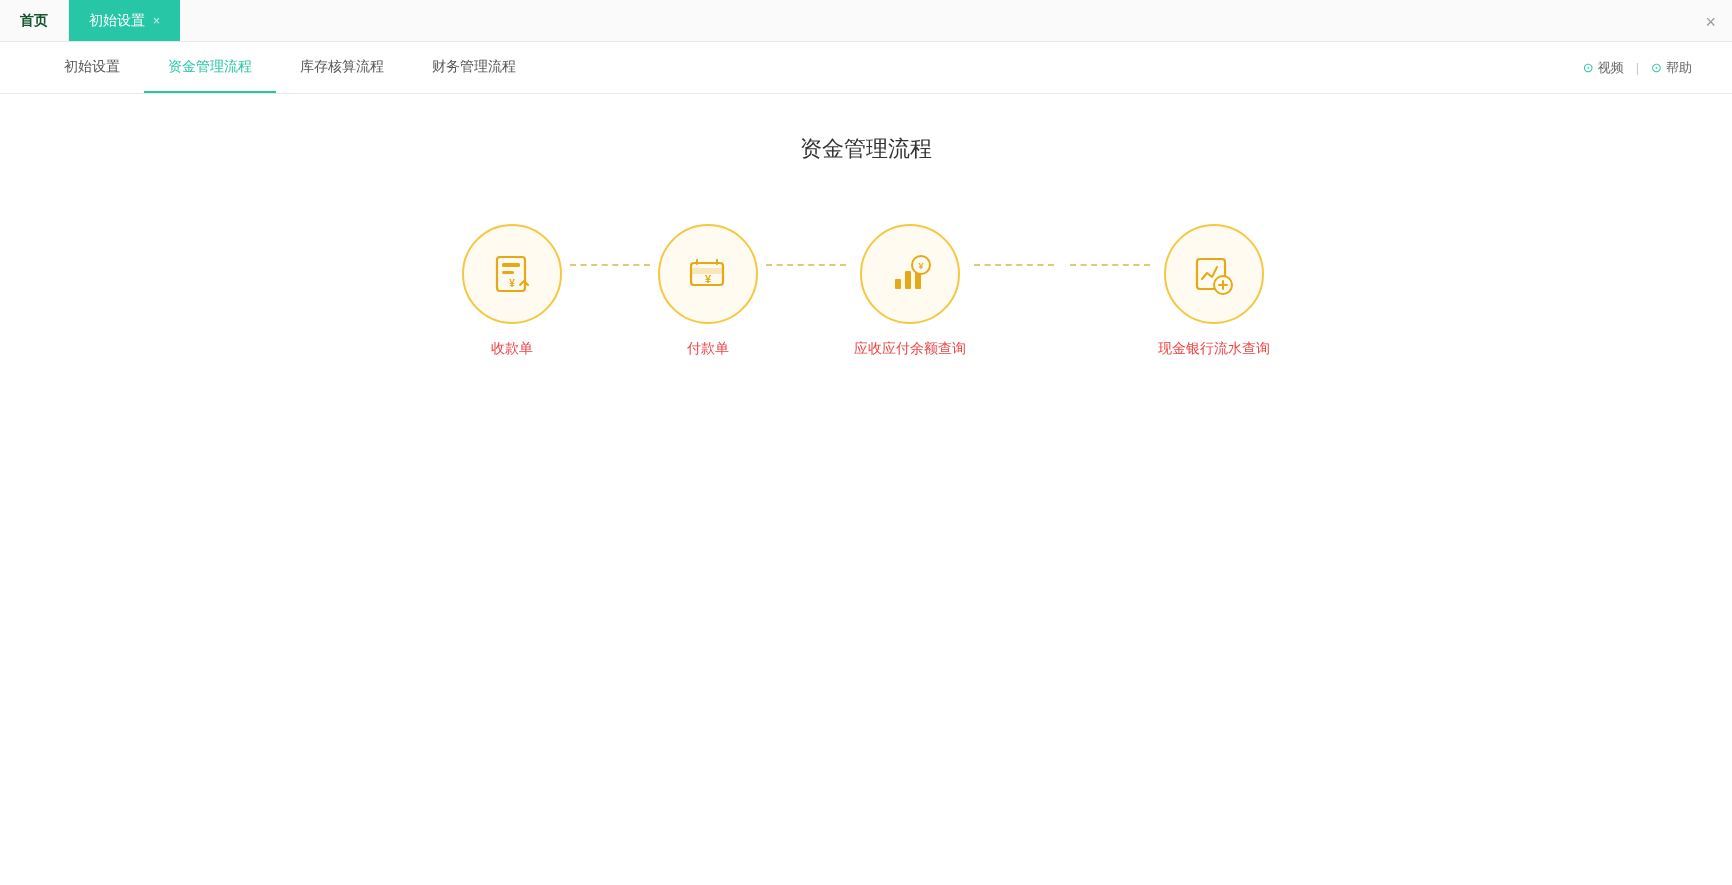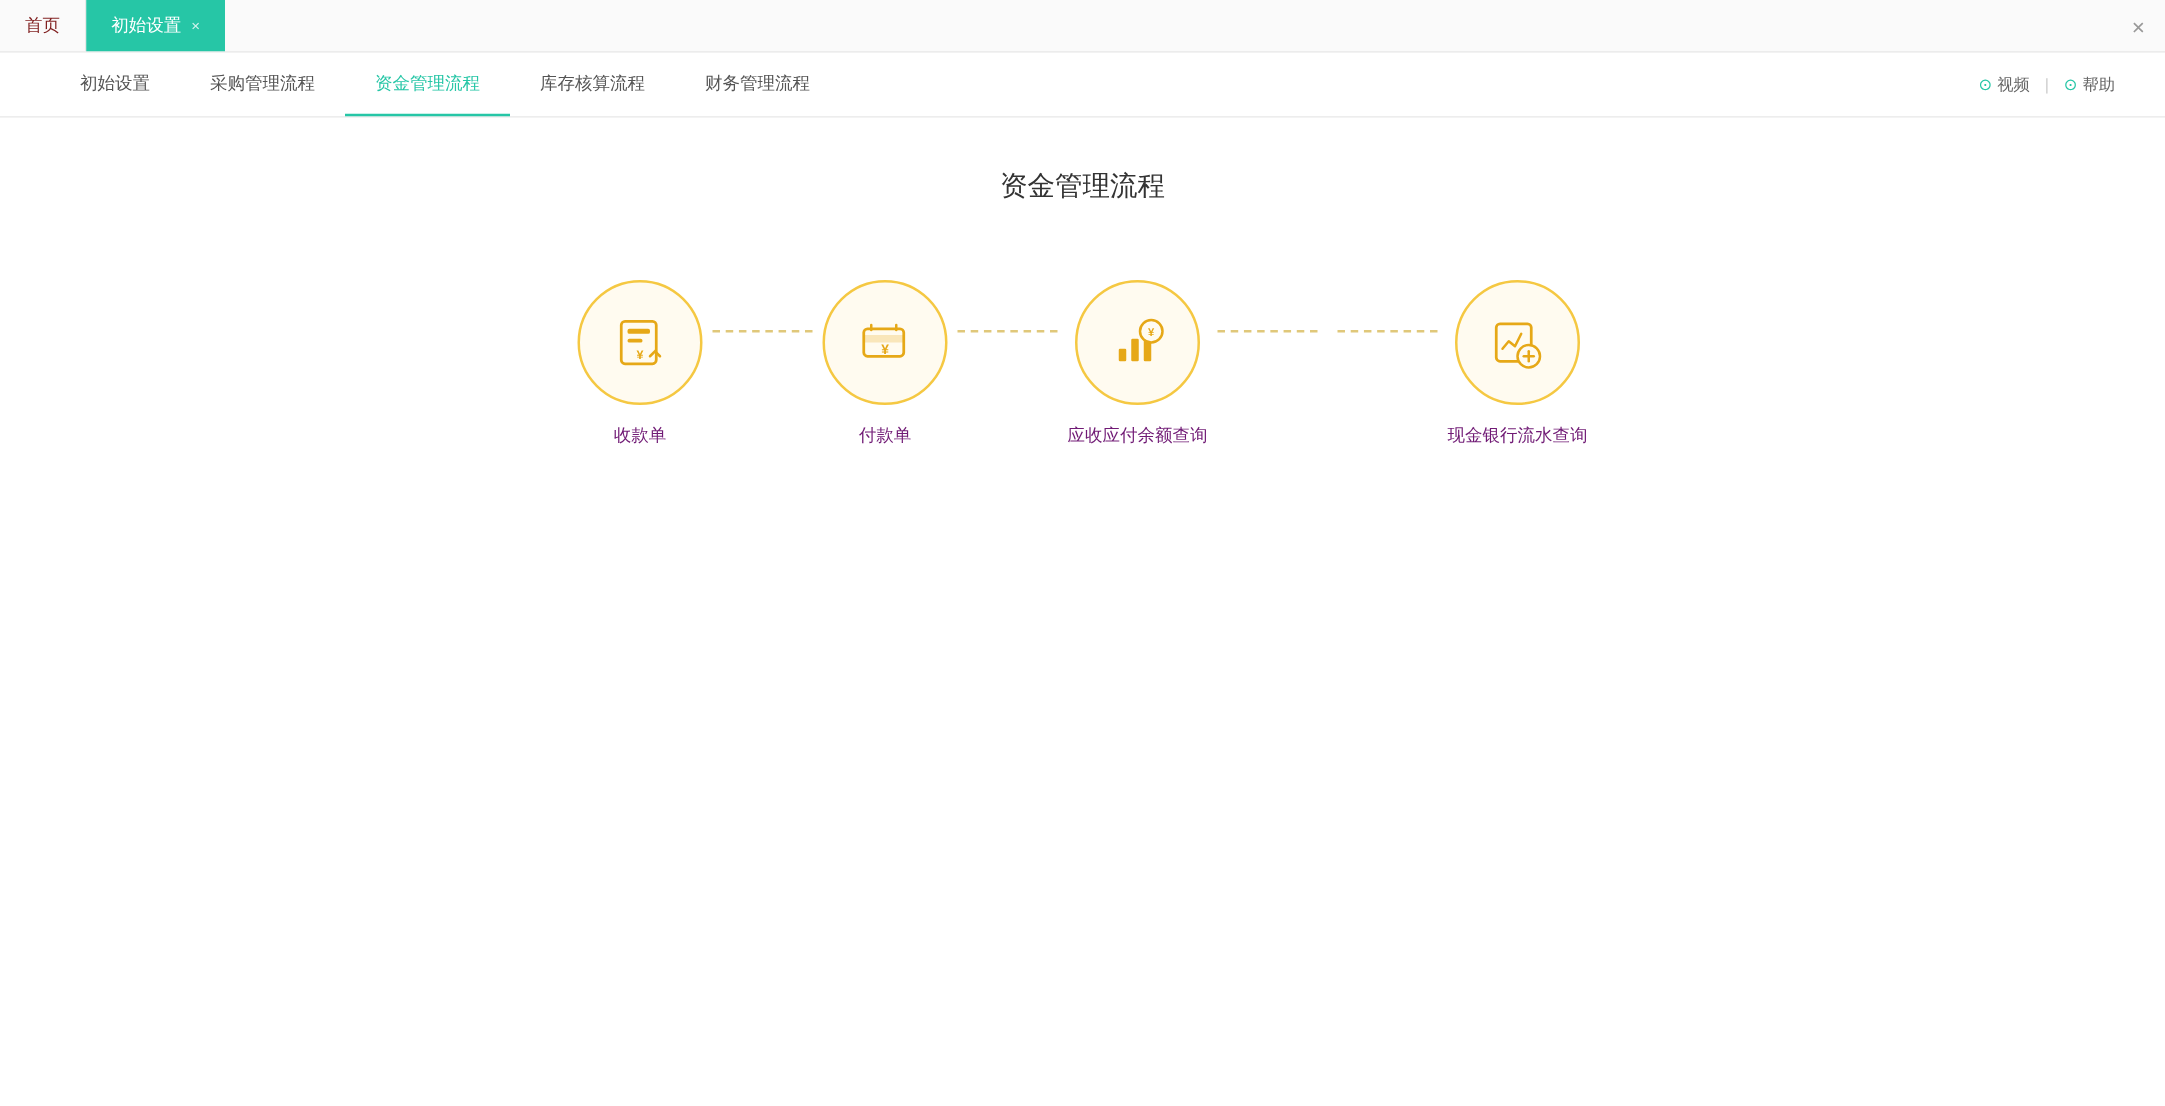--- a/index.html
+++ b/index.html
@@ -25,23 +25,24 @@
       background: #fafafa;
       padding-left: 0;
     }
 
     .top-bar-home {
       padding: 14px 20px;
       height: 100%;
       display: flex;
       align-items: center;
       font-size: 14px;
-      color: #7f1d1d;
+      color: #14532d;
       cursor: pointer;
       border-right: 1px solid #e8e8e8;
+      font-weight: bold;
     }
 
     .top-bar-tab {
       padding: 0 20px;
       height: 100%;
       display: flex;
       align-items: center;
       font-size: 14px;
       color: #fff;
       background: #26c6a6;
@@ -152,21 +153,21 @@
       margin-bottom: 16px;
     }
 
     .flow-icon-circle svg {
       width: 50px;
       height: 50px;
     }
 
     .flow-label {
       font-size: 14px;
-      color: #701a75;
+      color: #ef4444;
       text-align: center;
     }
 
     
     .flow-connector {
       display: flex;
       align-items: center;
       padding-bottom: 52px;
       margin: 0 8px;
     }
@@ -193,21 +194,20 @@
   <div class="top-bar-home">首页</div>
   <div class="top-bar-tab">
     <span>初始设置</span>
     <span class="close-btn">×</span>
   </div>
 </div>
 
 <div class="nav-bar">
   <div class="nav-links">
     <div class="nav-link">初始设置</div>
-    <div class="nav-link">采购管理流程</div>
     <div class="nav-link active">资金管理流程</div>
     <div class="nav-link">库存核算流程</div>
     <div class="nav-link">财务管理流程</div>
   </div>
   <div class="nav-right">
     <div class="nav-right-item">
       <span style="color:#26c6a6;">⊙</span>
       <span>视频</span>
     </div>
     <span class="nav-right-divider">|</span>

